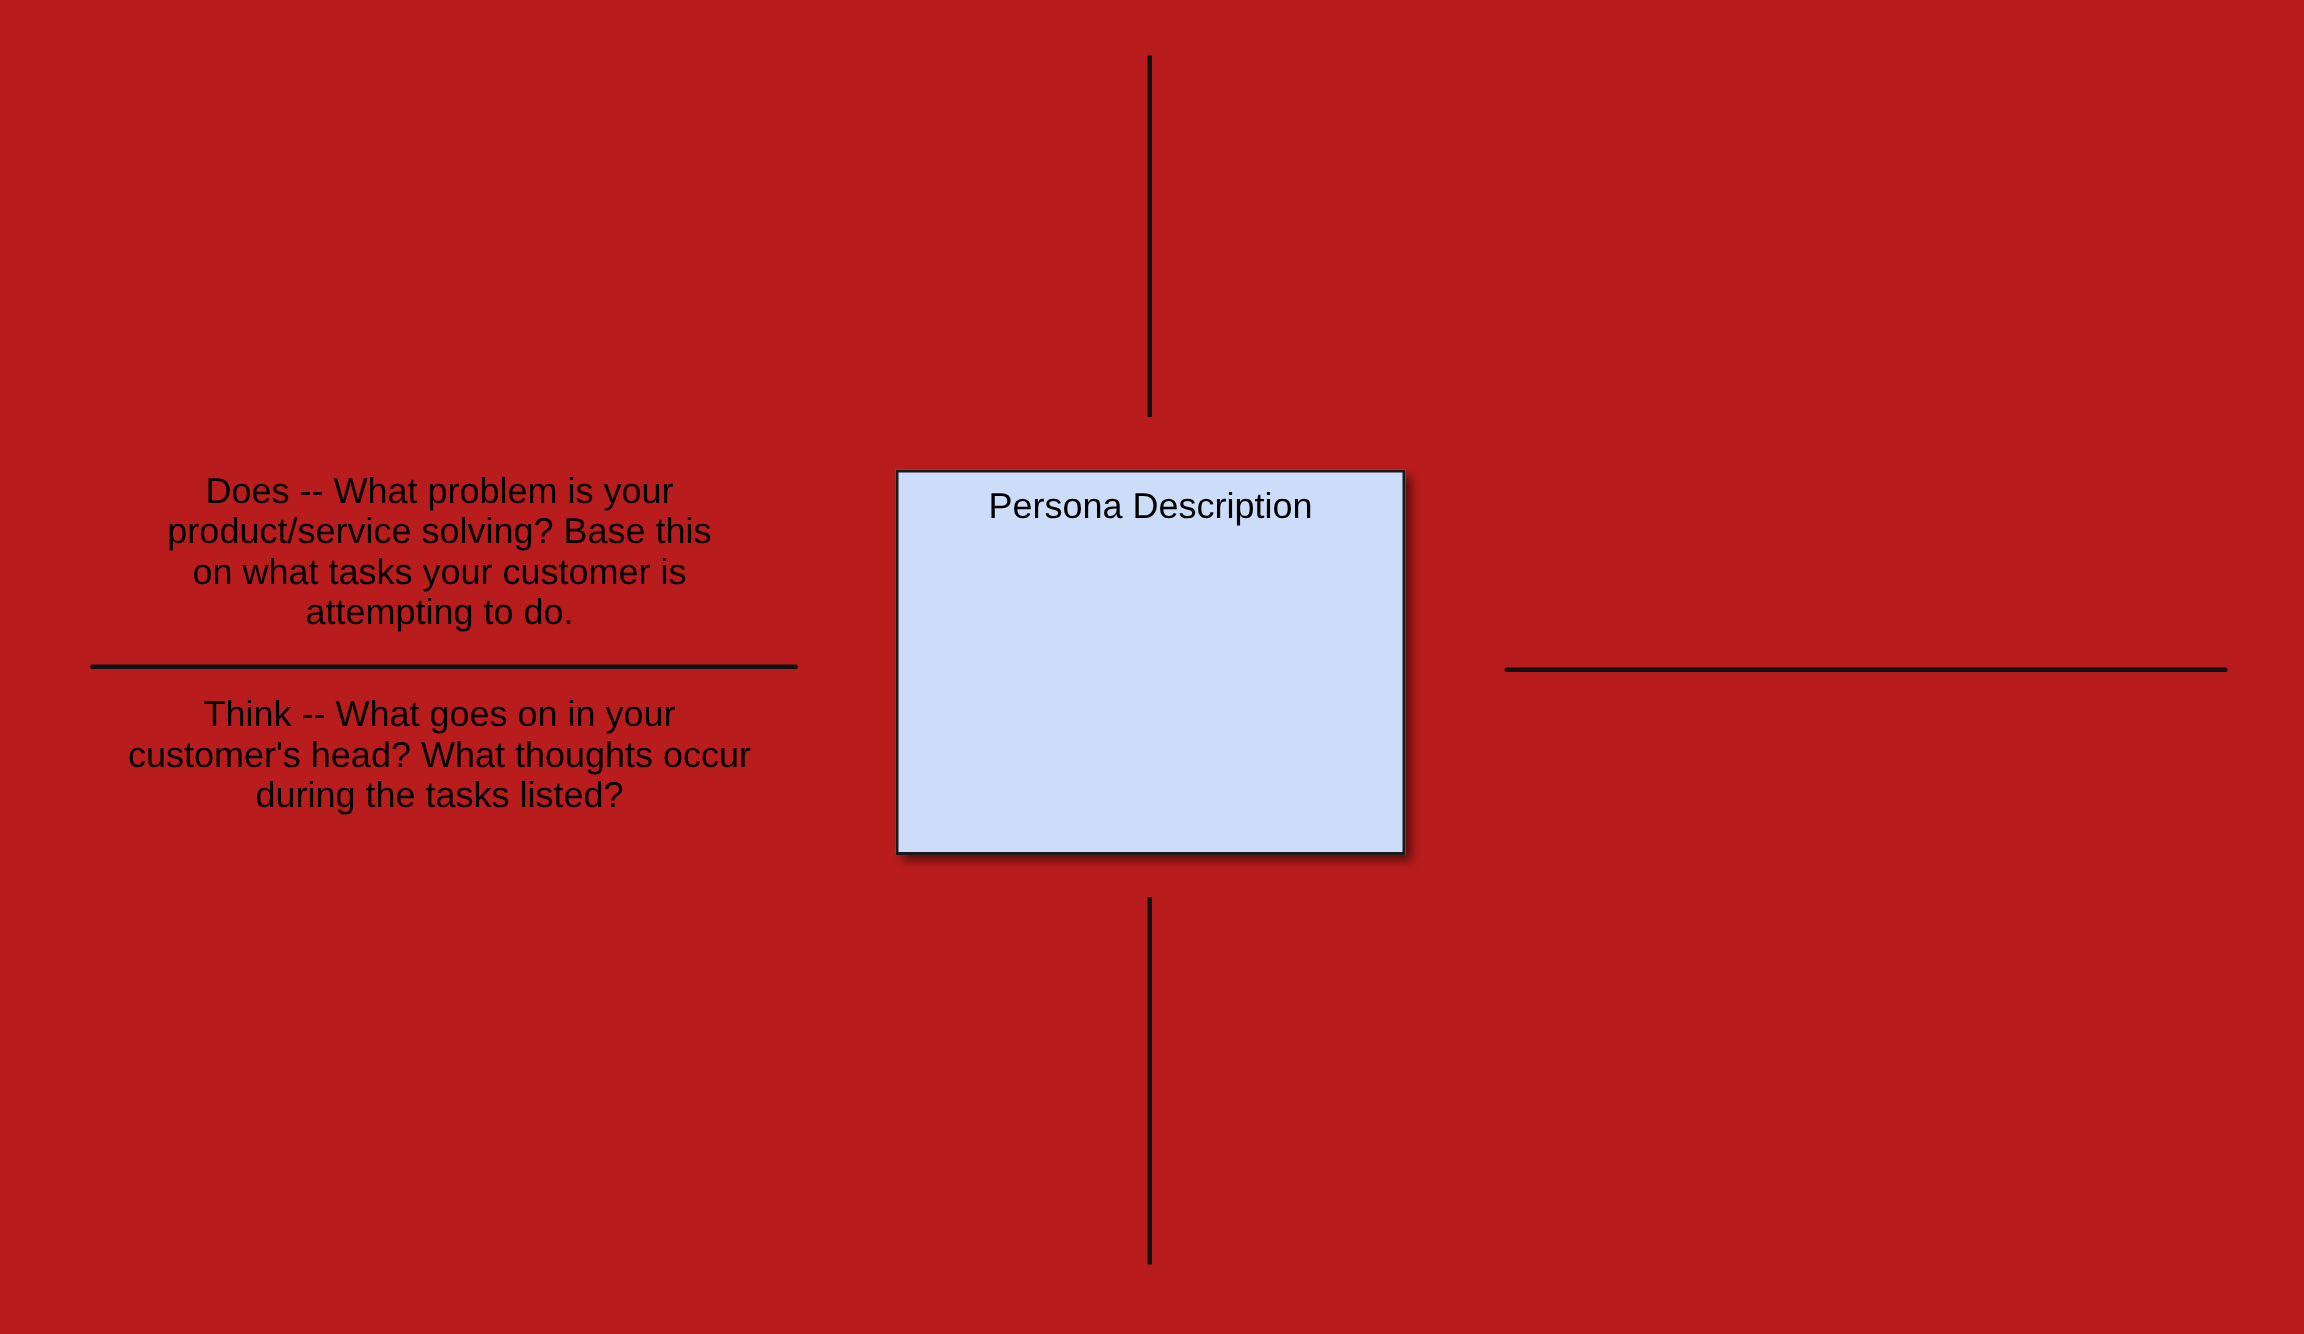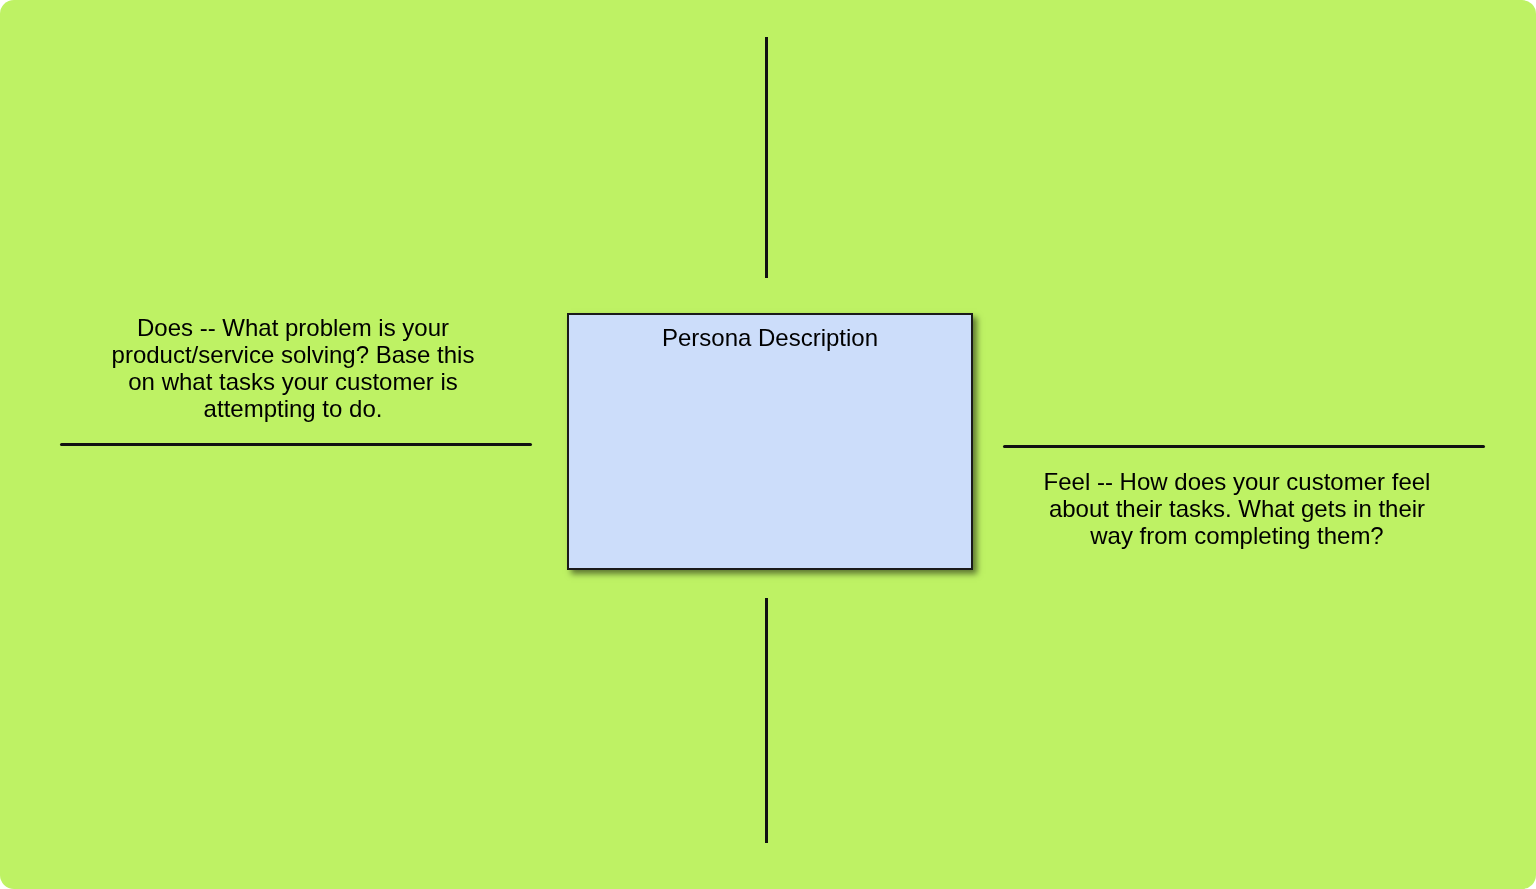--- a/index.html
+++ b/index.html
@@ -4,25 +4,24 @@
 <style>
   html, body {
     margin: 0;
     padding: 0;
     background: #ffffff;
   }
   .canvas {
     position: relative;
     width: 1536px;
     height: 889px;
-    background: #bef264;
+    background: #b91c1c;
     font-family: "Liberation Sans", "DejaVu Sans", sans-serif;
     color: #000000;
     overflow: hidden;
-    border-radius: 14px;
   }
   .vline {
     position: absolute;
     left: 765px;
     width: 3px;
     background: #111111;
   }
   .vline-top { top: 37px; height: 241px; }
   .vline-bottom { top: 598px; height: 245px; }
   .hrule {
@@ -40,23 +39,23 @@
     line-height: 27px;
     white-space: pre-line;
     color: #000000;
   }
   .does  { left: 33px;  top: 314px; width: 520px; }
   .think { left: 33px;  top: 463px; width: 520px; }
   .say   { left: 967px; top: 314px; width: 540px; }
   .feel  { left: 967px; top: 468px; width: 540px; }
   .persona-box {
     position: absolute;
-    left: 567px;
+    left: 597px;
     top: 313px;
-    width: 406px;
+    width: 340px;
     height: 257px;
     box-sizing: border-box;
     background: #ccddfa;
     border: 2px solid #1a1a1a;
     box-shadow: 4px 4px 6px rgba(0, 0, 0, 0.5);
   }
   .persona-label {
     margin-top: 9px;
     text-align: center;
     font-size: 24px;
@@ -72,25 +71,25 @@
 
   <div class="vline vline-bottom"></div>
 
   <div class="text-block does">Does -- What problem is your
 product/service solving? Base this
 on what tasks your customer is
 attempting to do.</div>
 
   <div class="hrule hrule-left"></div>
 
+  <div class="text-block think">Think -- What goes on in your
+customer's head? What thoughts occur
+during the tasks listed?</div>
 
   <div class="persona-box" style="background: rgb(204, 221, 250); border-color: rgb(26, 26, 26);">
     <div class="persona-label">Persona Description</div>
   </div>
 
 
   <div class="hrule hrule-right"></div>
 
-  <div class="text-block feel">Feel -- How does your customer feel
-about their tasks. What gets in their
-way from completing them?</div>
 
 </div>
 
 </body></html>

